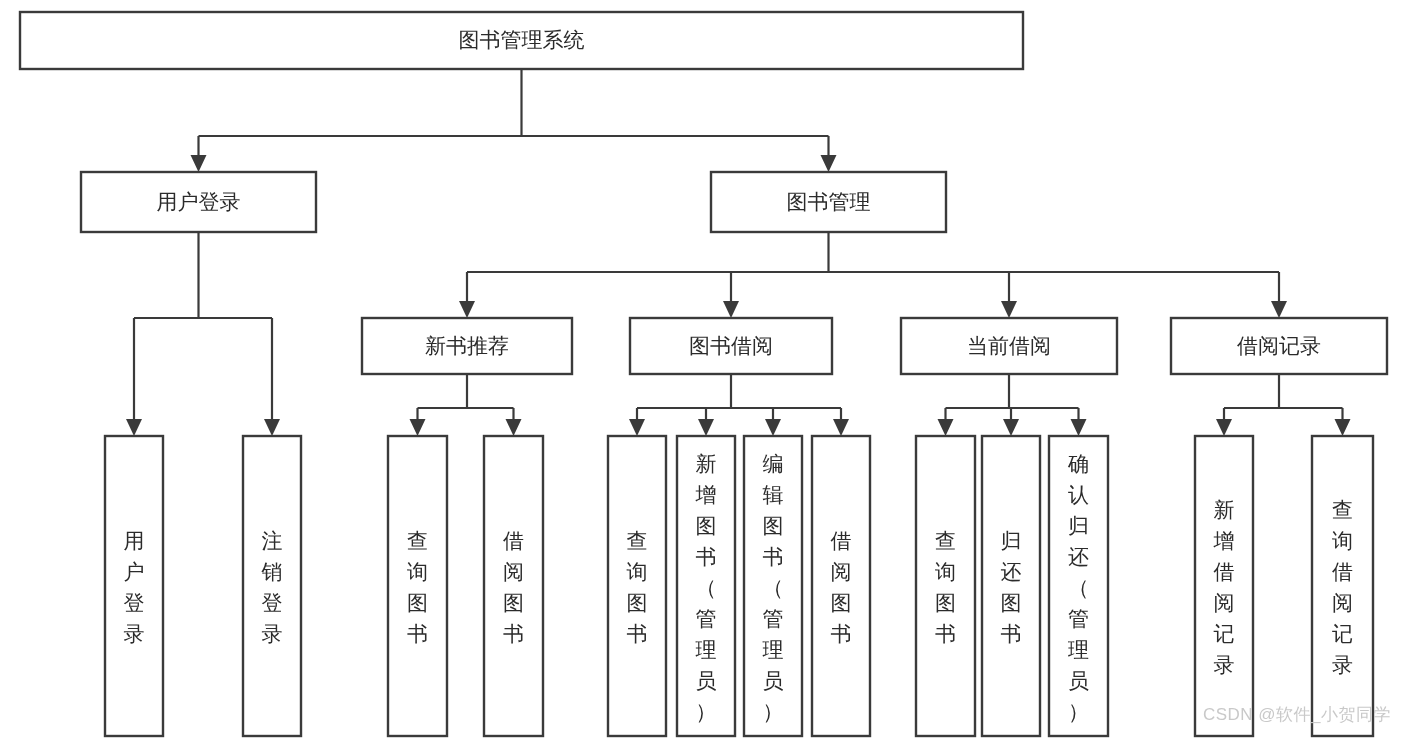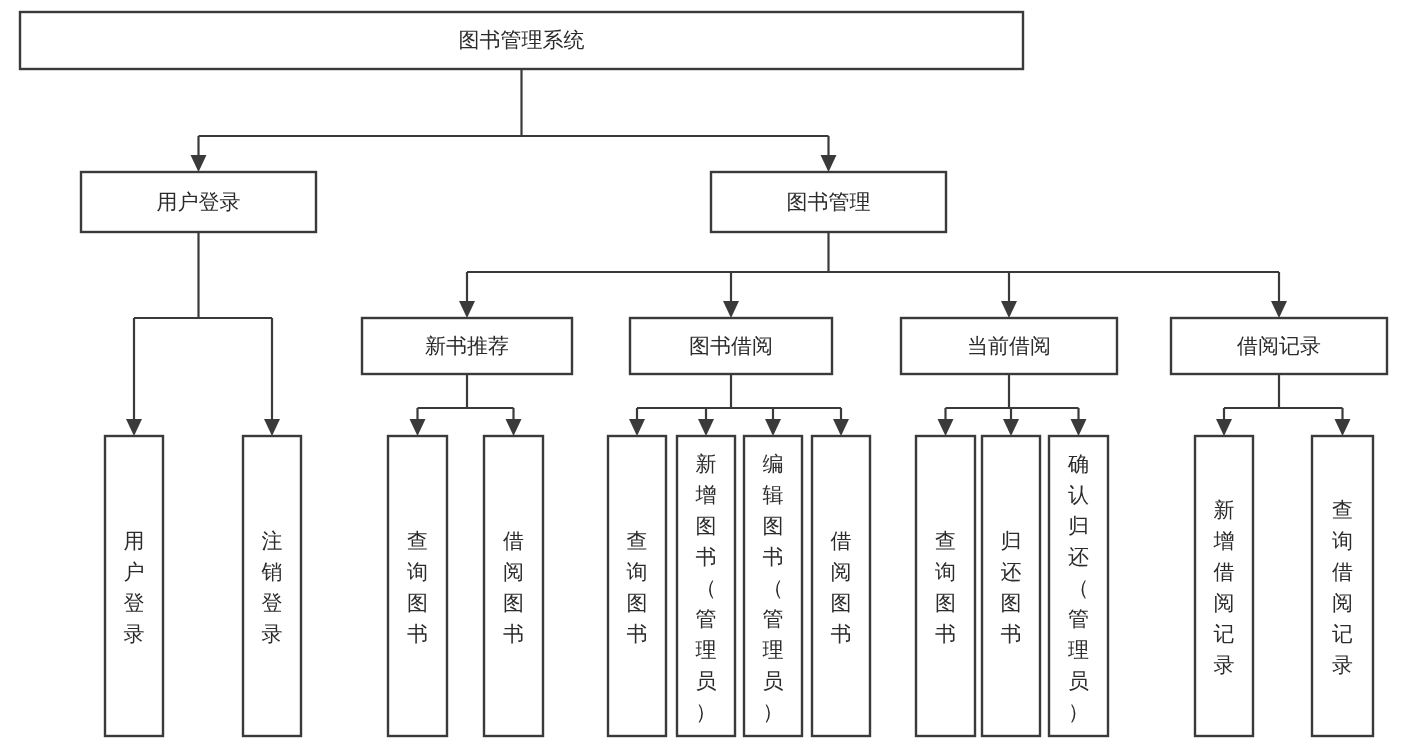--- a/index.html
+++ b/index.html
@@ -195,13 +195,14 @@
         <g>
           <rect x="1195" y="436" width="58" height="300" class="node-box" rx="0"></rect>
           <text x="1224" y="517.18" class="node-label-v"><tspan x="1224" dy="0">新</tspan><tspan x="1224" dy="31">增</tspan><tspan x="1224" dy="31">借</tspan><tspan x="1224" dy="31">阅</tspan><tspan x="1224" dy="31">记</tspan><tspan x="1224" dy="31">录</tspan></text>
         </g>
         <g>
           <rect x="1312" y="436" width="61" height="300" class="node-box" rx="0"></rect>
           <text x="1342.5" y="517.18" class="node-label-v"><tspan x="1342.5" dy="0">查</tspan><tspan x="1342.5" dy="31">询</tspan><tspan x="1342.5" dy="31">借</tspan><tspan x="1342.5" dy="31">阅</tspan><tspan x="1342.5" dy="31">记</tspan><tspan x="1342.5" dy="31">录</tspan></text>
         </g>
       </g>
   </svg>
+  <div class="watermark">CSDN @软件_小贺同学</div>
 </div>
 
 </body></html>

